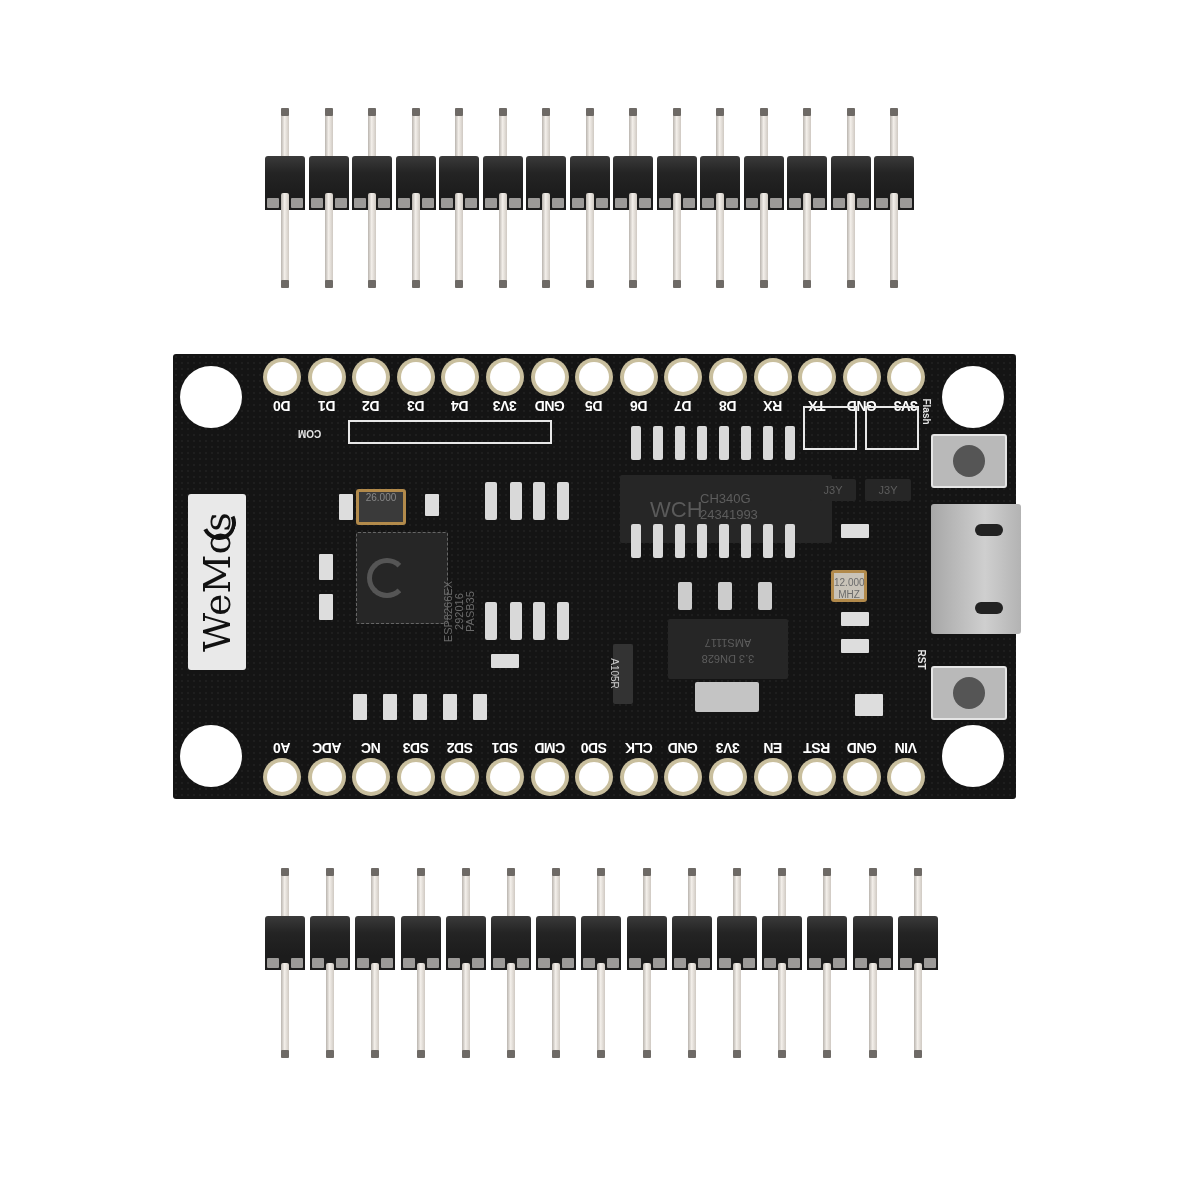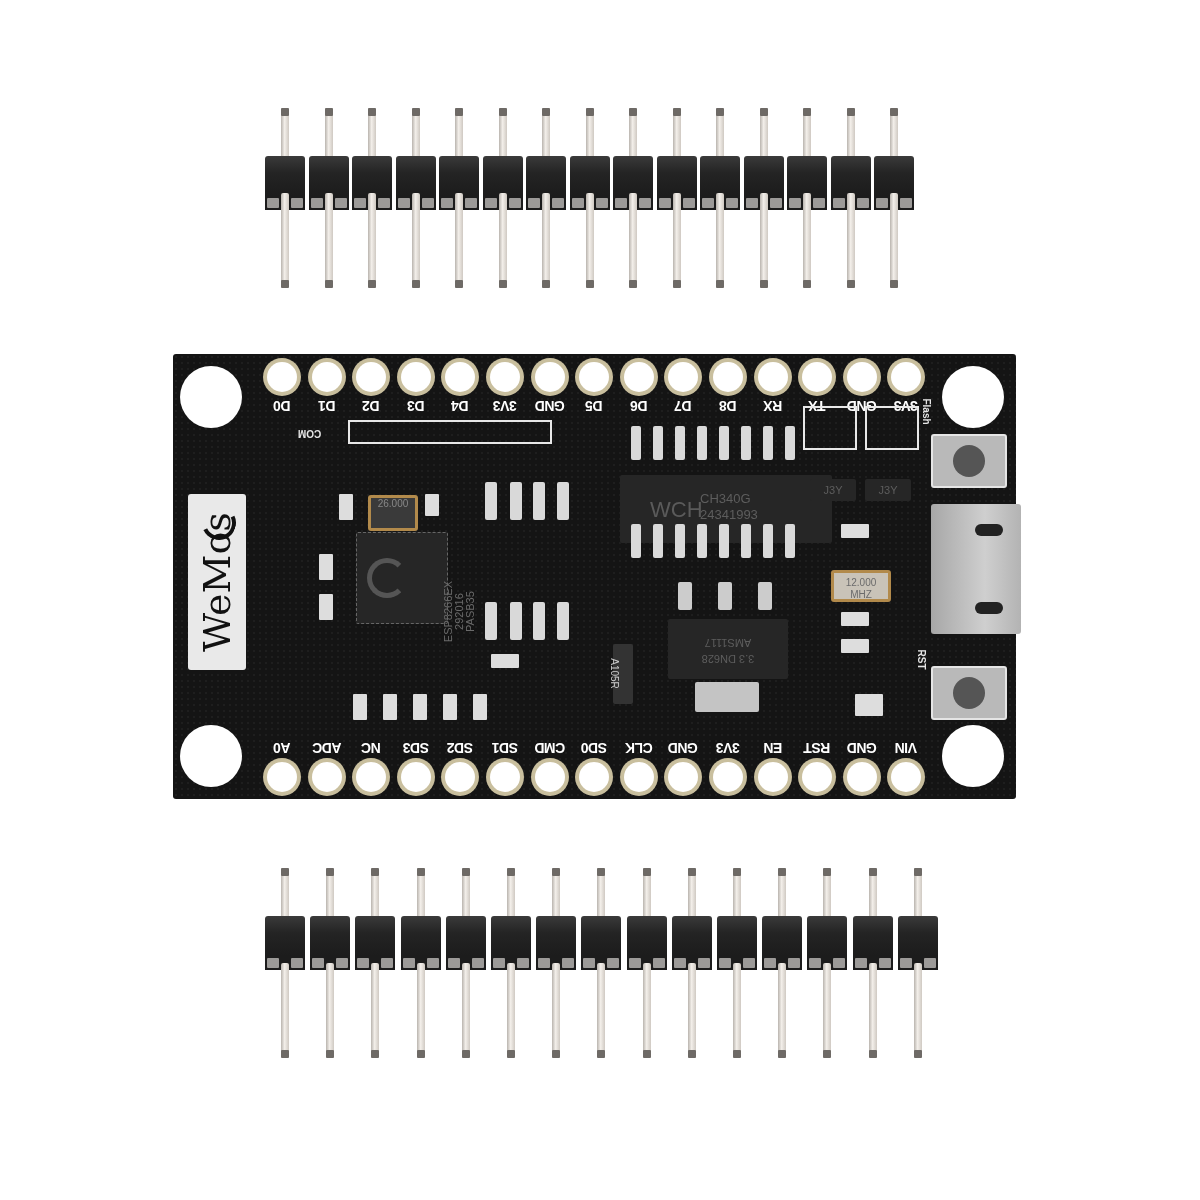--- a/index.html
+++ b/index.html
@@ -365,21 +365,21 @@
 
   <div class="chip" style="left:183px; top:178px; width:90px; height:90px; border:1px dashed #666;">
     <div style="position:absolute; left:10px; top:25px; width:30px; height:30px; border-radius:50%; border:5px solid #555; border-right-color:transparent;"></div>
     <div style="position:absolute; right:4px; top:8px; transform:rotate(-90deg) translateX(-40px); transform-origin:right top; line-height:11px; color:#6a6a6a;">
       <div>ESP8266EX</div>
       <div>292016</div>
       <div>PASB35</div>
     </div>
   </div>
 
-  <div class="crystal" style="left:195px; top:135px; width:44px; height:30px; background:#3a3a3a; color:#888;margin-top:6px;">
+  <div class="crystal" style="left:183px; top:135px; width:44px; height:30px; background:#3a3a3a; color:#888;">
     <span>26.000</span>
   </div>
 
   <div class="leg" style="left:312px; top:128px; width:12px; height:38px;"></div>
   <div class="leg" style="left:337px; top:128px; width:12px; height:38px;"></div>
   <div class="leg" style="left:360px; top:128px; width:12px; height:38px;"></div>
   <div class="leg" style="left:384px; top:128px; width:12px; height:38px;"></div>
   <div class="leg" style="left:312px; top:248px; width:12px; height:38px;"></div>
   <div class="leg" style="left:337px; top:248px; width:12px; height:38px;"></div>
   <div class="leg" style="left:360px; top:248px; width:12px; height:38px;"></div>
@@ -417,21 +417,21 @@
   </div>
   <div class="leg" style="left:505px; top:228px; width:14px; height:28px; background:#ccc;"></div>
   <div class="leg" style="left:545px; top:228px; width:14px; height:28px; background:#ccc;"></div>
   <div class="leg" style="left:585px; top:228px; width:14px; height:28px; background:#ccc;"></div>
   <div class="leg" style="left:522px; top:328px; width:64px; height:30px; background:#c4c4c4;"></div>
 
   <div class="chip" style="left:440px; top:290px; width:20px; height:60px; background:#333; color:#ccc; font-size:10px;">
     <span style="position:absolute; left:-14px; top:24px; transform:rotate(90deg);">A105R</span>
   </div>
 
-  <div class="crystal" style="left:658px; top:216px; width:60px; height:32px; padding-top:4px; box-sizing:border-box;">
+  <div class="crystal" style="left:658px; top:216px; width:36px; height:32px; padding-top:4px; box-sizing:border-box;">
     <div>12.000</div>
     <div>MHZ</div>
   </div>
 
   <div class="chip" style="left:637px; top:125px; width:46px; height:22px; line-height:22px;"><span>J3Y</span></div>
   <div class="chip" style="left:692px; top:125px; width:46px; height:22px; line-height:22px;"><span>J3Y</span></div>
 
   <div class="button-sw" style="left:758px; top:80px; width:72px; height:50px;">
       <div class="cap"></div>
     </div>

